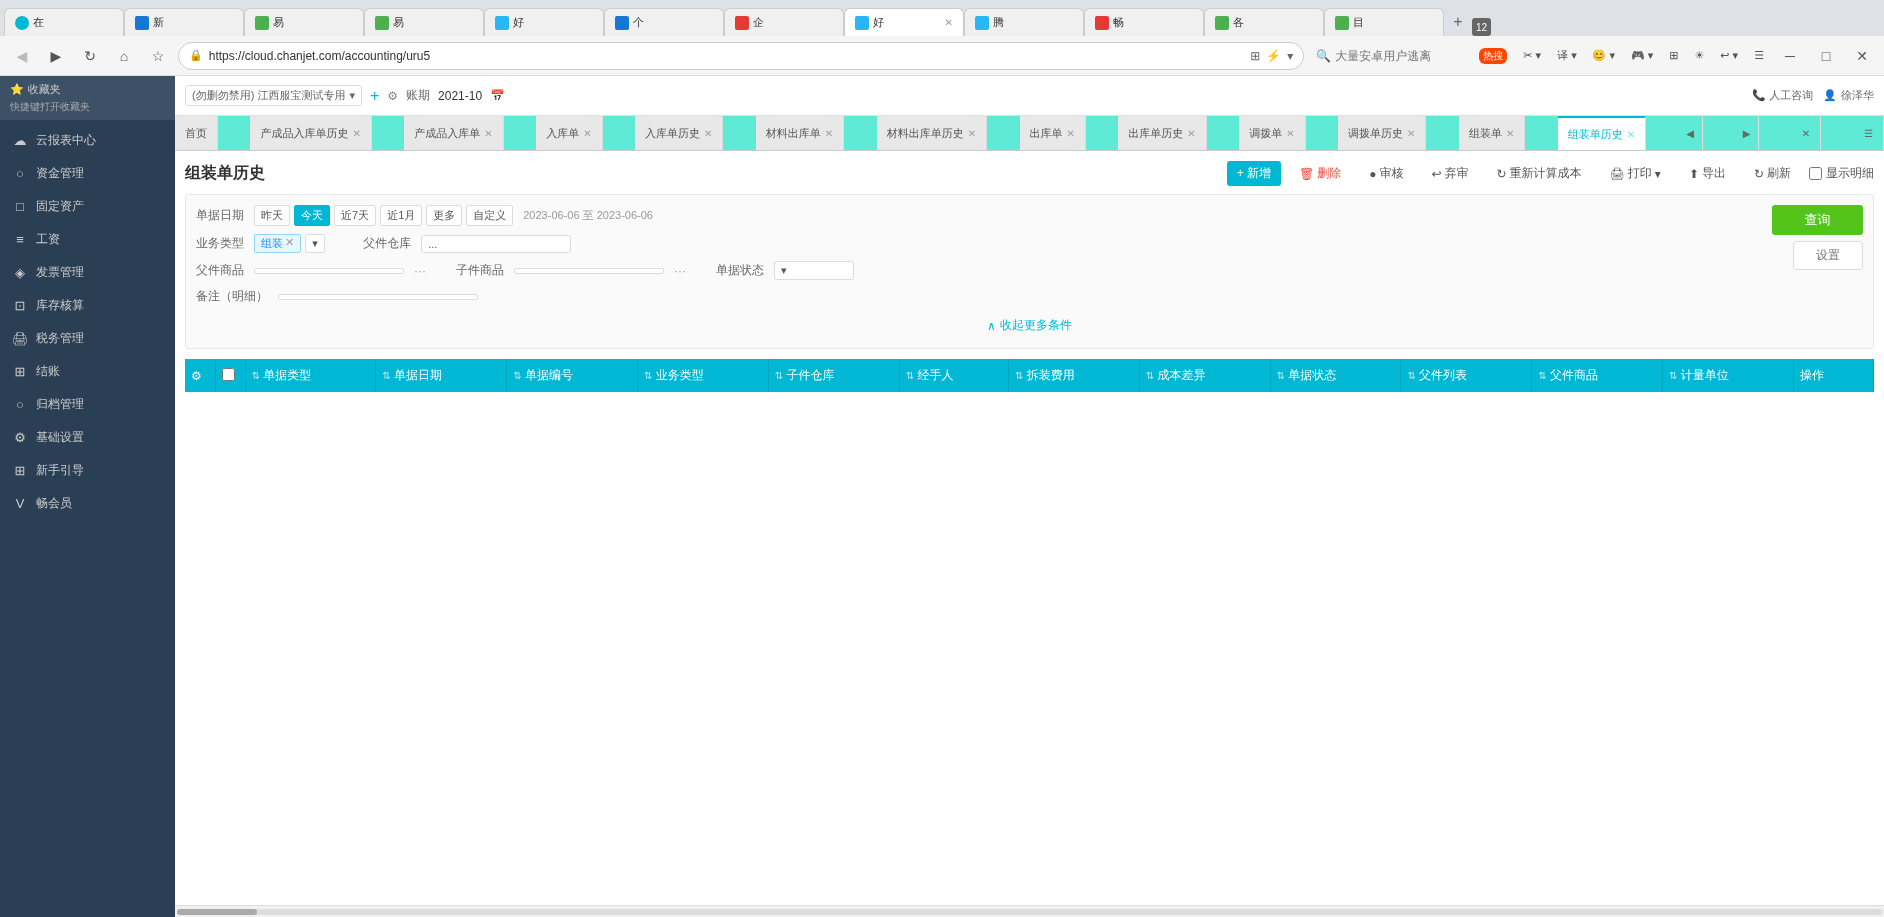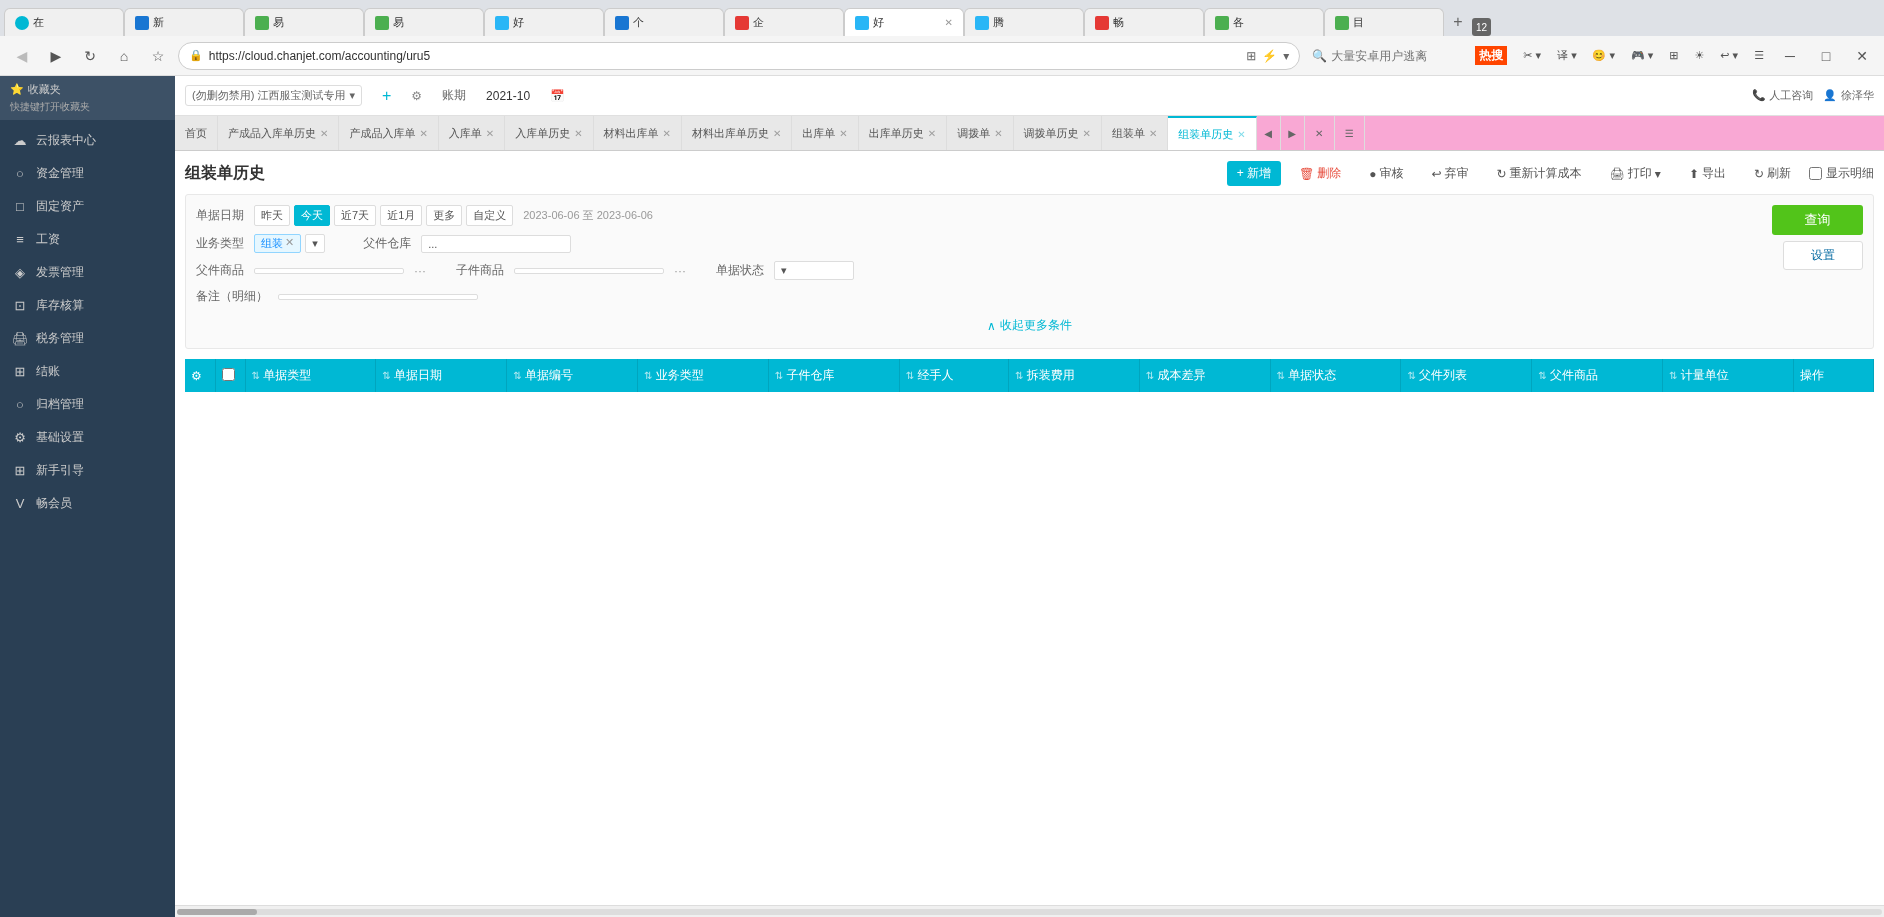--- a/index.html
+++ b/index.html
@@ -14,21 +14,21 @@
     .tab-count { background: #666; color: white; border-radius: 3px; padding: 0 4px; font-size: 10px; height: 18px; display: flex; align-items: center; }
 
     .browser-toolbar { display: flex; align-items: center; height: 40px; background: #f5f5f5; padding: 0 8px; gap: 6px; border-bottom: 1px solid #ddd; }
     .nav-btn { width: 28px; height: 28px; display: flex; align-items: center; justify-content: center; cursor: pointer; border-radius: 50%; color: #555; font-size: 14px; }
     .nav-btn.disabled { color: #bbb; cursor: default; }
     .address-bar { flex: 1; display: flex; align-items: center; background: white; border: 1px solid #ccc; border-radius: 20px; height: 28px; padding: 0 10px; gap: 6px; }
     .address-bar .lock-icon { color: #2ecc71; font-size: 11px; }
     .address-url { flex: 1; font-size: 12px; color: #333; }
     .search-area { display: flex; align-items: center; gap: 4px; padding: 0 6px; }
     .search-area input { border: none; background: transparent; font-size: 12px; color: #000000; outline: none; width: 140px; }
-    .hot-badge { background: #ff4500; color: white; font-size: 12px; padding: 1px 4px; border-radius: 0; font-weight: bold; }
+    .hot-badge { background: #ff4500; color: white; font-size: 10px; padding: 1px 4px; border-radius: 6px; }
     .toolbar-icons { display: flex; align-items: center; gap: 8px; }
     .toolbar-icon-btn { display: flex; align-items: center; gap: 2px; cursor: pointer; color: #555; font-size: 11px; padding: 2px 4px; border-radius: 3px; }
 
     
     .app-container { display: flex; height: calc(917px - 76px); width: 100%; }
 
     
     .sidebar { width: 175px; background: #2a3f54; display: flex; flex-direction: column; flex-shrink: 0; }
     .sidebar-logo { background: #00b8d4; padding: 8px 10px; display: flex; align-items: center; gap: 6px; height: 50px; }
     .sidebar-logo-icon { width: 36px; height: 36px; background: white; border-radius: 4px; display: flex; align-items: center; justify-content: center; font-size: 10px; color: #00b8d4; font-weight: bold; }
@@ -38,28 +38,28 @@
     .sidebar-favorites-title { color: #ccc; font-size: 11px; display: flex; align-items: center; gap: 4px; }
     .sidebar-favorites-sub { color: #aaa; font-size: 10px; cursor: pointer; }
     .sidebar-nav { flex: 1; overflow-y: auto; padding: 4px 0; }
     .sidebar-item { display: flex; align-items: center; gap: 8px; padding: 8px 12px; cursor: pointer; color: #ccc; font-size: 12px; }
     .sidebar-item .icon { width: 16px; height: 16px; display: flex; align-items: center; justify-content: center; font-size: 13px; flex-shrink: 0; }
 
     
     .main-content { flex: 1; display: flex; flex-direction: column; overflow: hidden; background: #f0f0f0; }
 
     
-    .app-header { background: white; display: flex; align-items: center; padding: 0 10px; height: 40px; border-bottom: 1px solid #e0e0e0; gap: 20px; }
+    .app-header { background: white; display: flex; align-items: center; padding: 0 10px; height: 40px; border-bottom: 1px solid #e0e0e0; gap: 8px; }
     .company-selector { display: flex; align-items: center; gap: 4px; border: 1px solid #ddd; border-radius: 3px; padding: 2px 6px; cursor: pointer; font-size: 11px; color: #666; max-width: 200px; }
     .header-right { margin-left: auto; display: flex; align-items: center; gap: 10px; }
     .header-action { display: flex; align-items: center; gap: 3px; font-size: 11px; color: #666; cursor: pointer; }
     .user-info { display: flex; align-items: center; gap: 4px; font-size: 11px; color: #666; cursor: pointer; }
 
     
-    .page-tabs { background: #f9a8d4; display: flex; align-items: center; overflow-x: auto; border-bottom: 1px solid #ccc; min-height: 34px; }
+    .page-tabs { background: #5eead4; display: flex; align-items: center; overflow-x: auto; border-bottom: 1px solid #ccc; min-height: 34px; justify-content: space-between; }
     .page-tabs::-webkit-scrollbar { height: 3px; }
     .page-tab { display: flex; align-items: center; gap: 4px; padding: 0 10px; height: 34px; font-size: 11px; color: #555; cursor: pointer; white-space: nowrap; border-right: 1px solid #ddd; flex-shrink: 0; background: #e8e8e8; }
     .page-tab.active { background: white; color: #00b8d4; border-top: 2px solid #00b8d4; }
     .page-tab .tab-close { opacity: 0.5; font-size: 10px; }
     .tab-nav-btn { width: 24px; height: 34px; display: flex; align-items: center; justify-content: center; cursor: pointer; color: #666; font-size: 10px; border-right: 1px solid #ddd; flex-shrink: 0; }
 
     
     .page-content { flex: 1; background: white; overflow: auto; padding: 10px; }
     .page-title { font-size: 16px; font-weight: bold; color: #333; margin-bottom: 10px; }
 
@@ -89,21 +89,21 @@
     .data-table { width: 100%; border-collapse: collapse; font-size: 12px; }
     .data-table thead tr { background: #00b8d4; color: white; }
     .data-table thead th { padding: 8px 6px; text-align: left; white-space: nowrap; border-right: 1px solid #00a5be; font-weight: normal; }
     .data-table thead th .sort-icon { opacity: 0.7; font-size: 10px; }
     .settings-col { width: 30px; text-align: center; }
     .check-col { width: 30px; text-align: center; }
     .action-col { width: 80px; text-align: center; background: #00b8d4; color: white; }
 
     
     .query-btn { background: #52c41a; color: white; border: none; border-radius: 3px; padding: 6px 16px; font-size: 13px; cursor: pointer; width: 91px; }
-    .settings-btn { background: white; color: #0369a1; border: 1px solid #ddd; border-radius: 3px; padding: 5px 16px; font-size: 12px; cursor: pointer; width: 80px; }
+    .settings-btn { background: white; color: #737373; border: 1px solid #ddd; border-radius: 3px; padding: 5px 16px; font-size: 12px; cursor: pointer; width: 70px; }
 
     
     .scroll-area { height: 12px; background: #f0f0f0; border-top: 1px solid #ddd; display: flex; align-items: center; padding: 0 2px; }
     .scrollbar-track { flex: 1; height: 6px; background: #ddd; border-radius: 3px; position: relative; }
     .scrollbar-thumb { position: absolute; left: 0; top: 0; height: 6px; width: 80px; background: #aaa; border-radius: 3px; }
   </style>
 </head>
 <body>
 
 <div>

